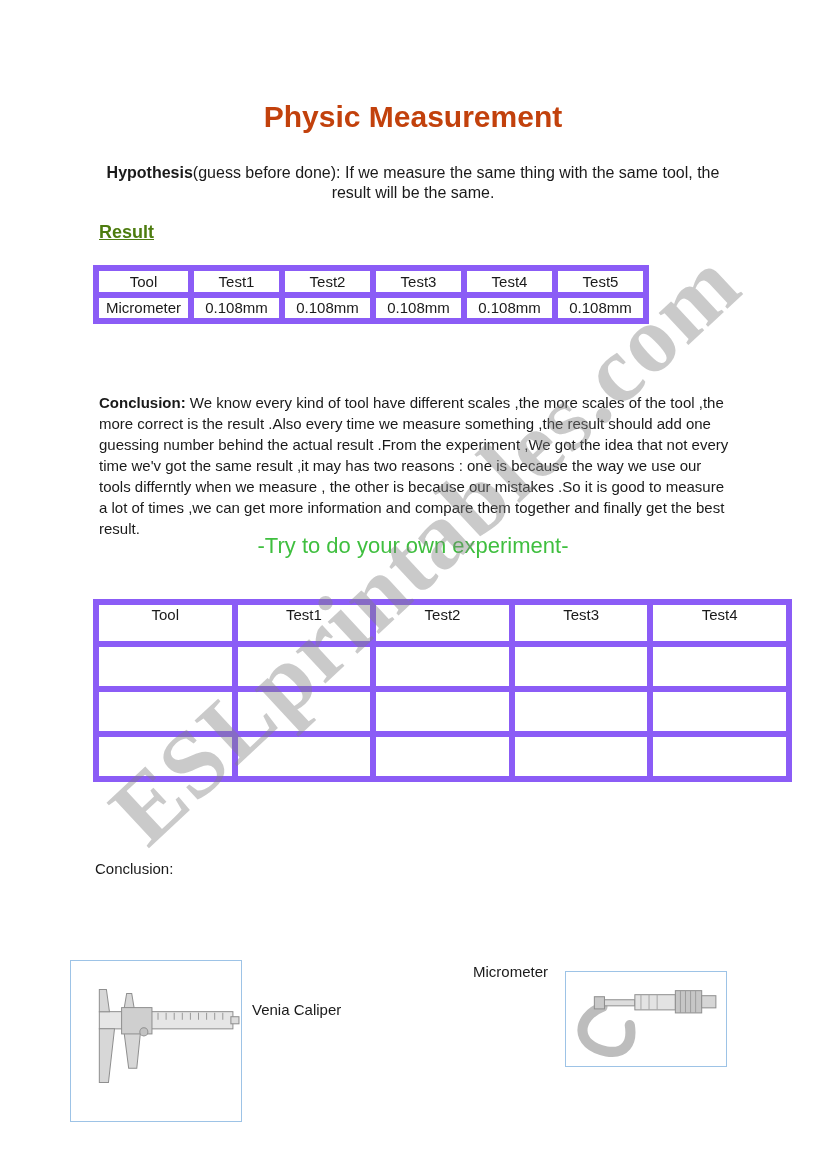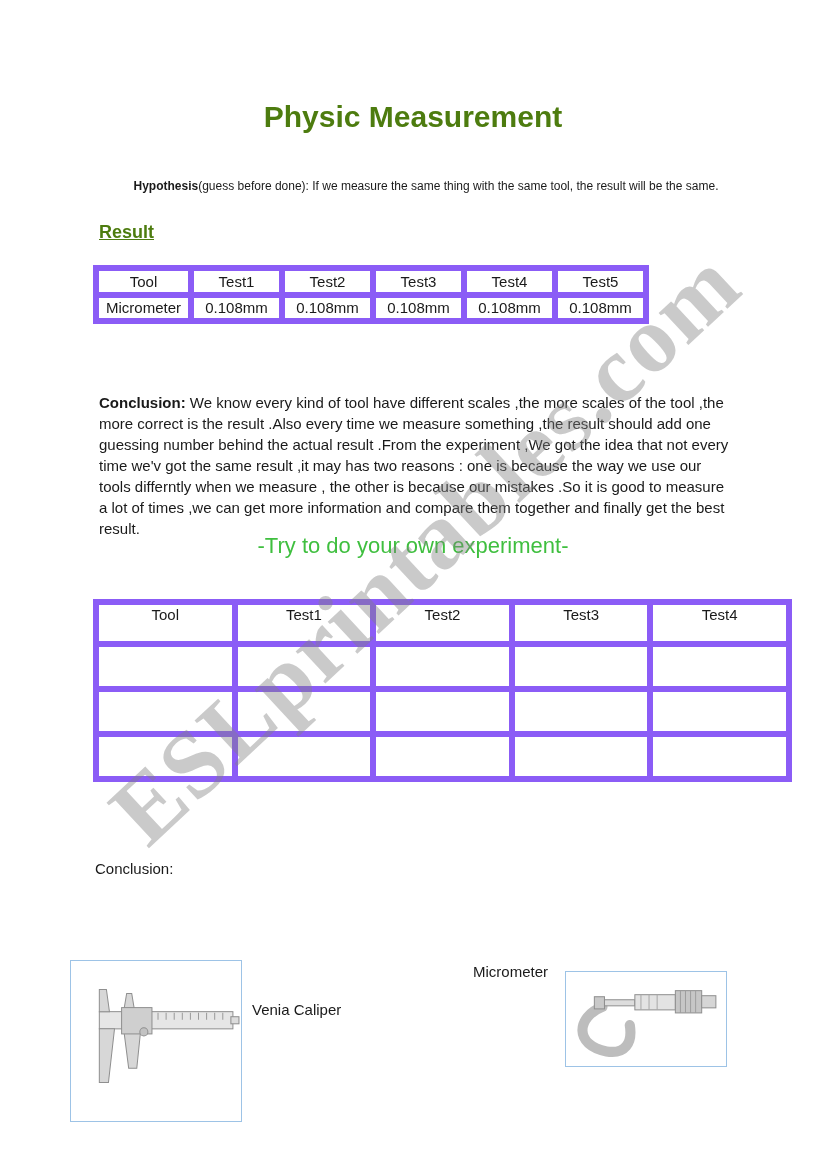--- a/index.html
+++ b/index.html
@@ -32,30 +32,30 @@
   }
   .doc-title {
     position: absolute;
     top: 100px;
     left: 0;
     right: 0;
     margin: 0;
     text-align: center;
     font-size: 30px;
     font-weight: bold;
-    color: #4d7c0f;
+    color: #c2410c;
   }
   .hypothesis {
     position: absolute;
     top: 163px;
     left: 100px;
     width: 626px;
-    margin: 13px;
+    margin: 0;
     text-align: center;
-    font-size: 12px;
+    font-size: 16px;
     line-height: 20px;
   }
   .result-heading {
     position: absolute;
     top: 222px;
     left: 99px;
     margin: 0;
     font-size: 18px;
     font-weight: bold;
     text-decoration: underline;

